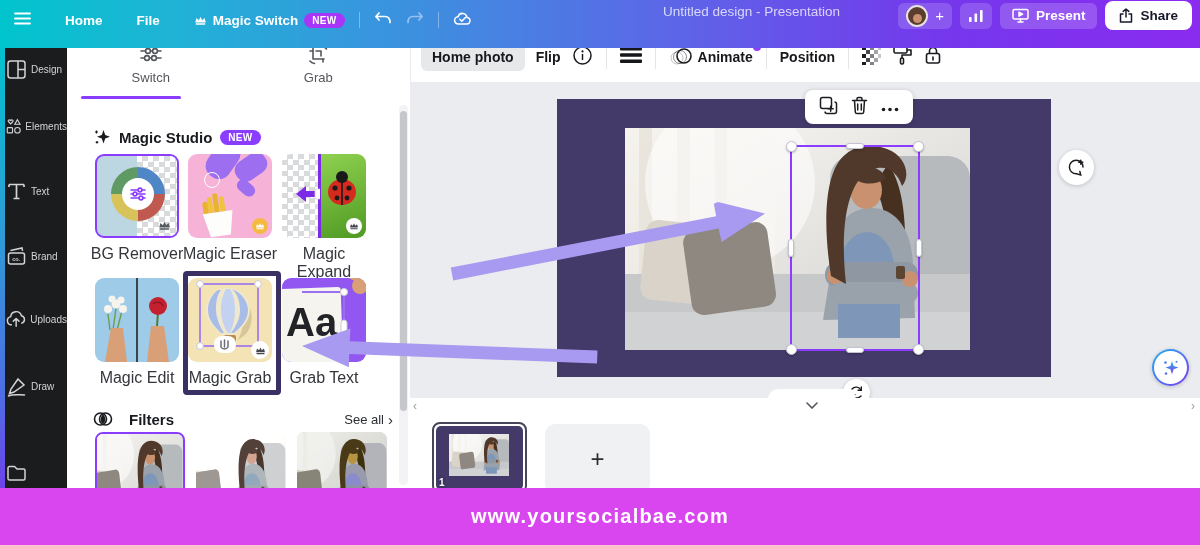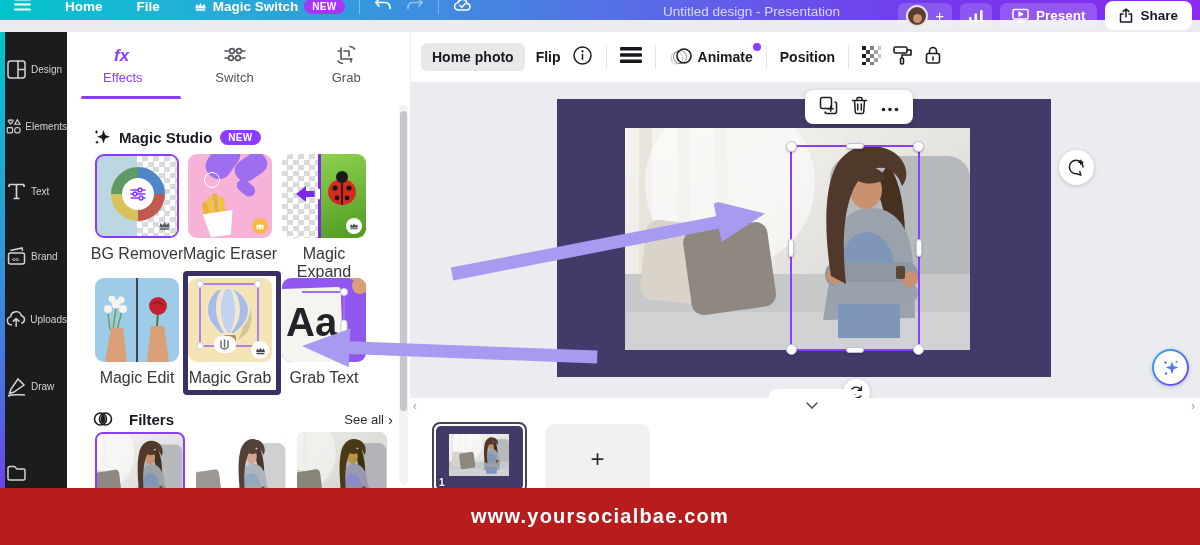--- a/index.html
+++ b/index.html
@@ -1,21 +1,21 @@
 <!DOCTYPE html>
 <html><head>
 <meta charset="utf-8">
 <style>
   * { margin:0; padding:0; box-sizing:border-box; }
   html,body{ width:1200px; height:545px; overflow:hidden; }
   body{ font-family:"Liberation Sans", sans-serif; }
   .app{ position:relative; width:1200px; height:545px; background:#ebecef; overflow:hidden; }
 
   
-  .topbar{ position:absolute; top:0; left:0; width:1200px; height:20px;
+  .topbar{ position:absolute; top:0; left:0; width:1200px; height:48px;
     background:linear-gradient(90deg,#00c4cc 0%,#1fb3d6 14%,#3f8de0 36%,#5f62e8 58%,#7438ec 78%,#8a2bf0 100%);
     display:flex; align-items:center; padding:0 26px 8px 14px; color:#fff; z-index:30; }
   .tb-item{ display:flex; align-items:center; gap:6px; font-size:13.5px; font-weight:700; color:#fff; }
   .tb-gap{ margin-left:34px; }
   .tb-sep{ width:1px; height:16px; background:rgba(255,255,255,.35); margin:0 14px; }
   .new-pill{ background:#a836f8; color:#fff; font-size:10px; font-weight:700; padding:2px 8px; border-radius:9px; letter-spacing:.3px; }
   .tb-title{ position:absolute; left:663px; top:4px; font-size:13.5px; font-weight:400; color:rgba(255,255,255,.75); }
   .tb-right{ position:absolute; right:8px; top:1px; display:flex; align-items:center; gap:8px; }
   .pill-ghost{ background:rgba(255,255,255,.16); border-radius:6px; display:flex; align-items:center; gap:7px; padding:3px 8px; height:26px; }
   .avatar{ width:22px; height:22px; border-radius:50%; background:#5a3d2e; border:2px solid rgba(255,255,255,.85); position:relative; overflow:hidden; }
@@ -88,21 +88,21 @@
   .strip-arrow{ position:absolute; top:1px; font-size:12px; color:#9b9ca1; }
   .page-thumb{ position:absolute; left:22px; top:24px; width:95px; height:72px; border-radius:8px; background:#fff;
     border:2px solid #45465a; padding:2px; }
   .page-thumb-inner{ position:relative; width:100%; height:100%; border-radius:5px; background:#443a6a; overflow:hidden; }
   .page-thumb-inner svg{ position:absolute; left:13px; top:8px; width:60px; height:42px; }
   .page-num{ position:absolute; left:3px; bottom:2px; color:#fff; font-size:10px; font-weight:700; text-shadow:0 0 3px rgba(0,0,0,.6); }
   .add-page{ position:absolute; left:135px; top:26px; width:105px; height:70px; background:#f0f1f3; border-radius:10px;
     display:flex; align-items:center; justify-content:center; font-size:24px; font-weight:400; color:#2b2c2f; }
 
   
-  .banner{ position:absolute; left:0; bottom:0; width:1200px; height:57px; background:#b91c1c; z-index:60;
+  .banner{ position:absolute; left:0; bottom:0; width:1200px; height:57px; background:#d946ef; z-index:60;
     display:flex; align-items:center; justify-content:center; }
   .banner span{ color:#fff; font-size:20px; font-weight:700; letter-spacing:1.2px; }
 
   .arrows{ position:absolute; left:0; top:0; width:1200px; height:545px; z-index:55; pointer-events:none; }
 
   
   .abs{ position:absolute; }
 </style>
 </head>
 <body>
@@ -273,26 +273,20 @@
     <div class="rail-item" style="top:430px">
       <svg width="23" height="23" viewBox="0 0 23 23" fill="none" stroke-width="1.5" stroke-linejoin="round">
           <path d="M3 6 a1.5 1.5 0 0 1 1.5-1.5 h5 L12 7 h6.5 A1.5 1.5 0 0 1 20 8.5 v8 A1.5 1.5 0 0 1 18.5 18 h-14 A1.5 1.5 0 0 1 3 16.5 Z"></path>
         </svg>
 
     </div>
   </div>
 
   <div class="panel">
     <div class="tabs">
-      <div class="tab active">
-        <svg width="26" height="22" viewBox="0 0 26 22">
-            <text x="4" y="17" font-size="17" font-style="italic" font-weight="bold" fill="#8b3dff">fx</text>
-          </svg>
-        <span>Effects</span>
-      </div>
       <div class="tab">
         <svg width="24" height="22" viewBox="0 0 24 22" fill="none" stroke="#54565c" stroke-width="1.6" stroke-linecap="round">
             <path d="M2 7 h20 M2 14 h20"></path>
             <circle cx="9" cy="7" r="2.4" fill="#fff"></circle>
             <circle cx="16" cy="7" r="2.4" fill="#fff"></circle>
             <circle cx="8" cy="14" r="2.4" fill="#fff"></circle>
             <circle cx="15" cy="14" r="2.4" fill="#fff"></circle>
           </svg>
         <span>Switch</span>
       </div>

